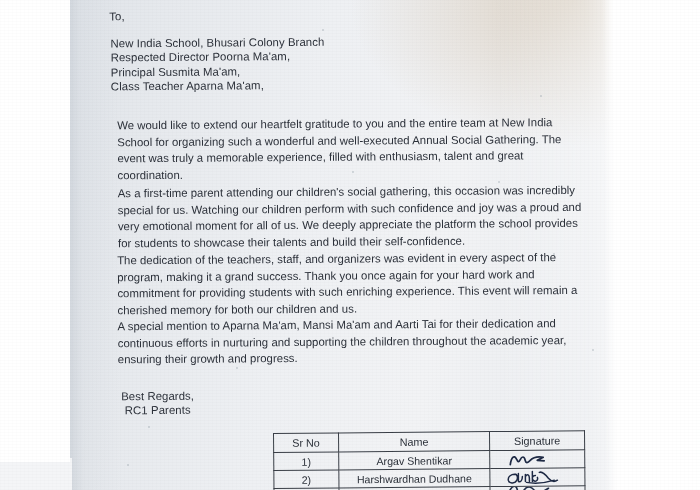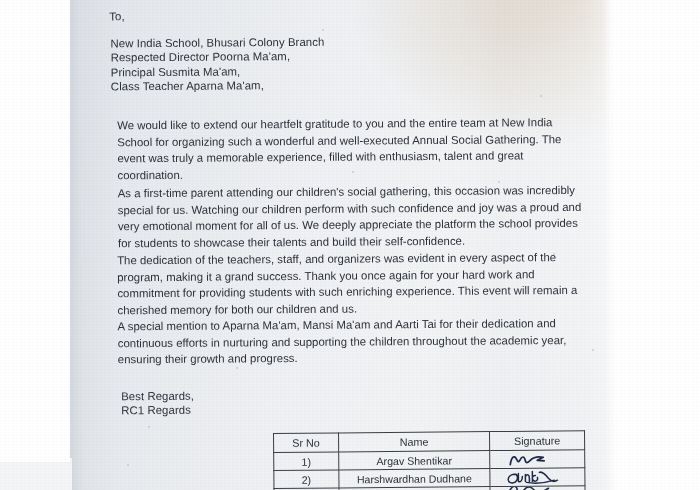--- a/index.html
+++ b/index.html
@@ -109,21 +109,21 @@
     width: 470px;
   }
   .para .l { display: block; white-space: pre; }
 
   #blk-to     { left: 111px; top: 8px; }
   #blk-addr   { left: 112px; top: 35px; }
   #blk-p1     { left: 118px; top: 116px; }
   #blk-p2     { left: 118px; top: 184px; }
   #blk-p3     { left: 117px; top: 251px; }
   #blk-p4     { left: 117px; top: 317px; }
-  #blk-regards{ left: 120px; top: 388px; }
+  #blk-regards{ left: 120px; top: 388px; text-align: center; }
 
   
   #sig-table {
     position: absolute;
     left: 273px;
     top: 433px;
     width: 312px;
     z-index: 4;
     border-collapse: collapse;
     transform: rotate(-0.5deg);
@@ -226,21 +226,21 @@
     </div>
 
     <div class="blk para" id="blk-p4">
       <span class="l">A special mention to Aparna Ma'am, Mansi Ma'am and Aarti Tai for their dedication and</span>
       <span class="l">continuous efforts in nurturing and supporting the children throughout the academic year,</span>
       <span class="l">ensuring their growth and progress.</span>
     </div>
 
     <div class="blk" id="blk-regards">
       <div class="line">Best Regards,</div>
-      <div class="line">RC1 Regards</div>
+      <div class="line">RC1 Parents</div>
     </div>
 
   </div>
 
   <table id="sig-table">
     <thead>
       <tr>
         <th class="col-sr">Sr No</th>
         <th class="col-name">Name</th>
         <th class="col-sig">Signature</th>

